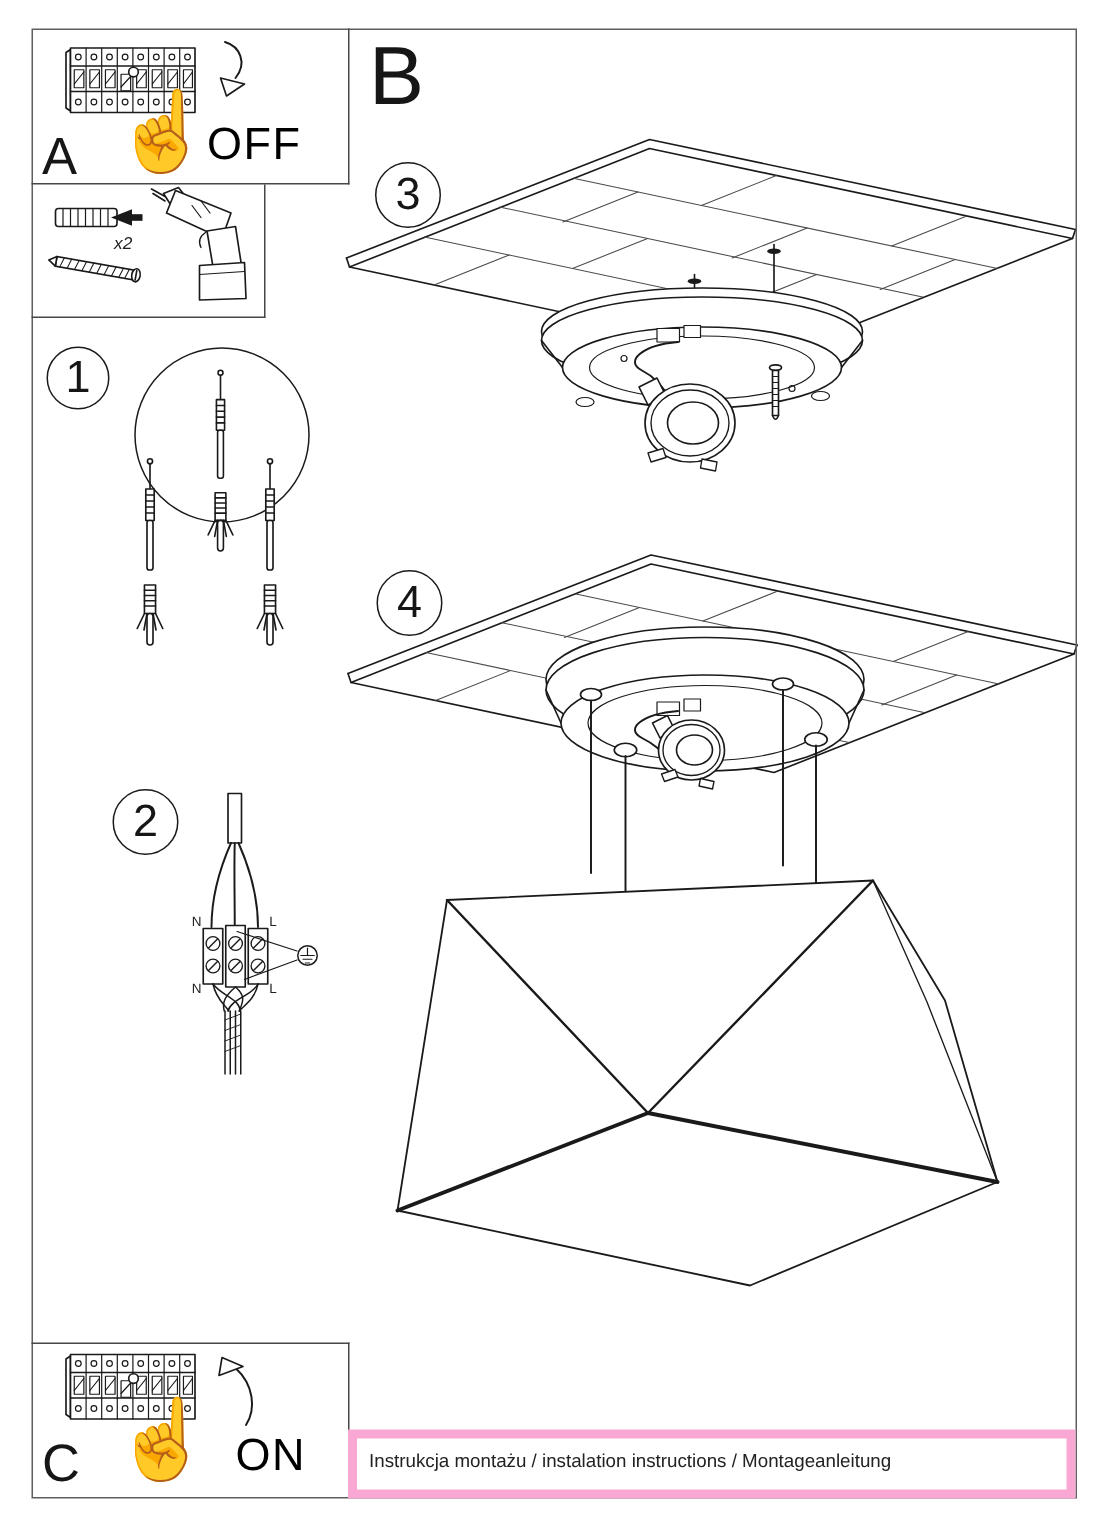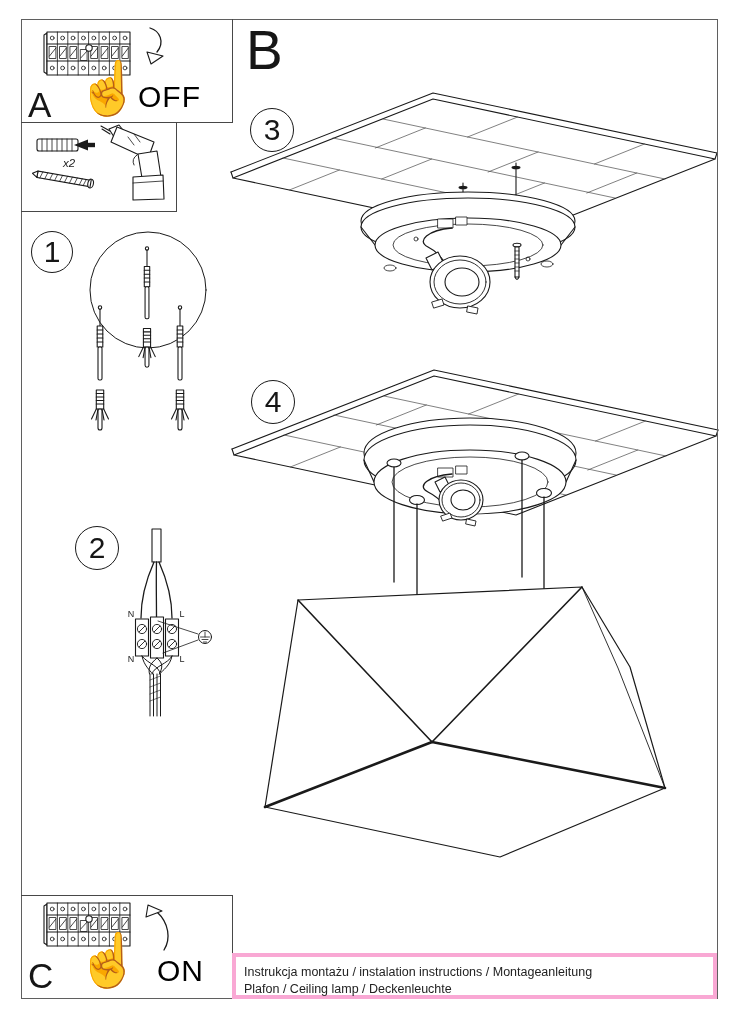--- a/index.html
+++ b/index.html
@@ -3,21 +3,21 @@
 <meta charset="utf-8">
 <style>
   html,body{margin:0;padding:0;background:#fff;}
   body{width:729px;height:1020px;position:relative;overflow:hidden;
        font-family:"Liberation Sans", sans-serif;color:#111;}
   .abs{position:absolute;}
   .frame{left:21px;top:19px;width:697px;height:980px;border:1px solid #5f5f5f;box-sizing:border-box;}
   .boxA{left:21px;top:19px;width:212px;height:104px;border-right:1px solid #474747;border-bottom:1px solid #474747;box-sizing:border-box;}
   .boxTools{left:21px;top:123px;width:156px;height:89px;border-right:1px solid #474747;border-bottom:1px solid #474747;box-sizing:border-box;}
   .boxC{left:21px;top:895px;width:212px;height:103px;border-top:1px solid #474747;border-right:1px solid #474747;box-sizing:border-box;}
-  .footerBox{left:232px;top:953px;width:485px;height:46px;border:4px solid #f9a8d4;box-sizing:border-box;padding:7px 0 0 8px;}
+  .footerBox{left:232px;top:953px;width:485px;height:46px;border:6px solid #f9a8d4;box-sizing:border-box;padding:7px 0 0 8px;}
   .footerBox div{font-size:12.5px;line-height:16.5px;color:#222;white-space:nowrap;}
   .bigletter{font-size:35px;color:#161616;line-height:1;}
   .hugeletter{font-size:55px;color:#161616;line-height:1;font-weight:400;}
   .onoff{font-size:30px;color:#000000;line-height:1;letter-spacing:1px;}
   .qty{font-size:11.5px;font-style:italic;color:#222;}
   .stepcircle{border:1.4px solid #1a1a1a;border-radius:50%;display:flex;align-items:center;justify-content:center;
               font-size:30px;color:#161616;box-sizing:border-box;background:transparent;}
   .wlabel{font-size:9px;color:#222;width:12px;text-align:center;line-height:1;}
   .hand{font-size:52px;line-height:1;color:#2a2a2a;}
   svg{display:block;}
@@ -342,21 +342,21 @@
 
 <div class="abs frame"></div>
 <div class="abs boxA"></div>
 <div class="abs boxTools"></div>
 <div class="abs boxC"></div>
 
 <span class="abs bigletter" style="left:28px;top:87px;">A</span>
 <span class="abs onoff" style="left:138px;top:82px;">OFF</span>
 <span class="abs hand" style="left:76px;top:62px;">☝</span>
 
-<span class="abs qty" style="left:63px;top:157px;">x2</span>
+<span class="abs qty" style="left:76px;top:157px;">x2</span>
 
 <span class="abs hugeletter" style="left:246px;top:23px;">B</span>
 
 <div class="abs stepcircle" style="left:31px;top:231px;width:42px;height:42px;">
   <span>1</span>
 </div>
 <div class="abs stepcircle" style="left:75px;top:526px;width:44px;height:44px;">
   <span>2</span>
 </div>
 <div class="abs stepcircle" style="left:250px;top:108px;width:44px;height:44px;">
@@ -370,14 +370,13 @@
 <span class="abs wlabel" style="left:176px;top:610px;">L</span>
 <span class="abs wlabel" style="left:125px;top:655px;">N</span>
 <span class="abs wlabel" style="left:176px;top:655px;">L</span>
 
 <span class="abs bigletter" style="left:28px;top:958px;">C</span>
 <span class="abs onoff" style="left:137px;top:956px;margin-left:20px;">ON</span>
 <span class="abs hand" style="left:76px;top:934px;">☝</span>
 
 <div class="abs footerBox">
   <div>Instrukcja montażu / instalation instructions / Montageanleitung</div>
-  <div>Plafon / Ceiling lamp / Deckenleuchte</div>
 </div>
 
 </body></html>

